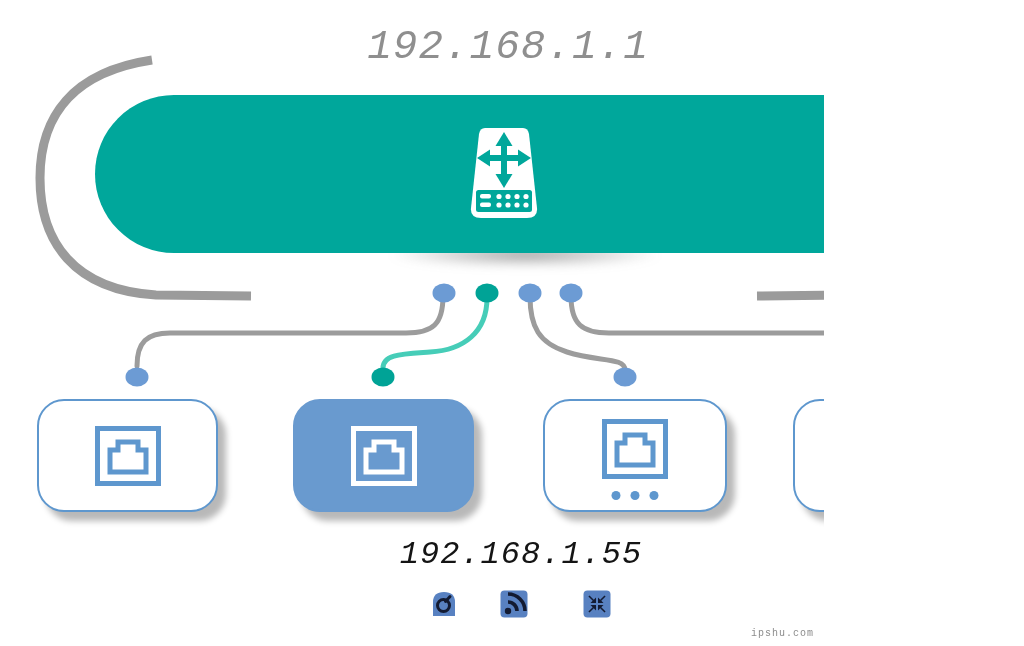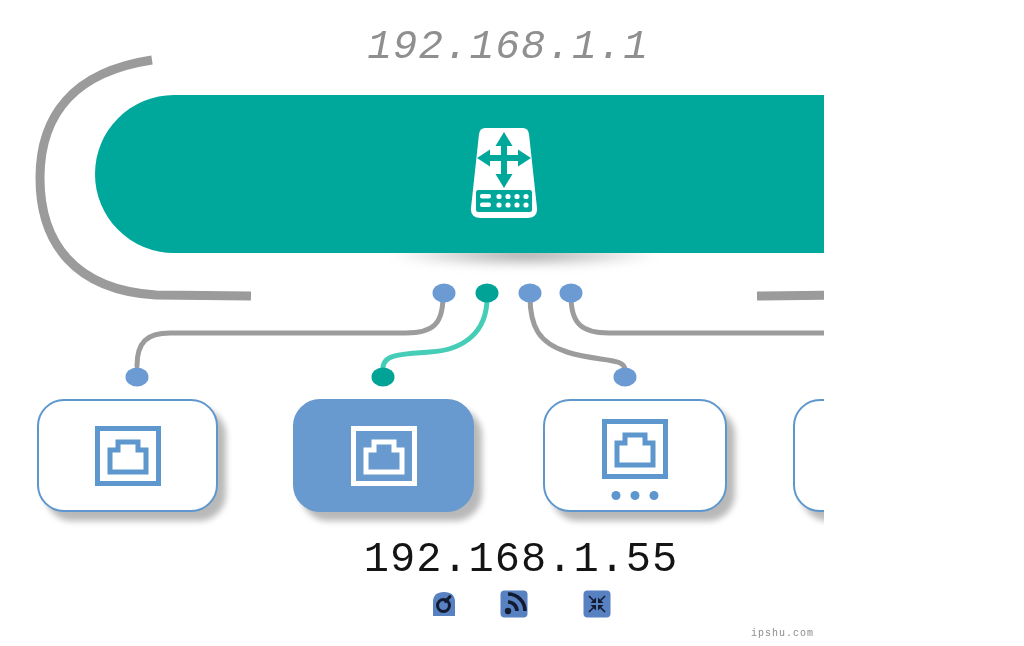--- a/index.html
+++ b/index.html
@@ -1,21 +1,21 @@
 <!DOCTYPE html>
 <html><head>
 <meta charset="utf-8">
 <style>
   html,body{margin:0;padding:0;background:#fff;}
   .canvas{position:relative;width:824px;height:646px;background:#ffffff;overflow:hidden;
           font-family:"Liberation Mono","DejaVu Sans Mono",monospace;}
   .ip-top{position:absolute;left:508px;top:24px;transform:translateX(-50%);
           font-style:italic;font-size:41px;letter-spacing:1px;color:#8F8F8F;white-space:nowrap;}
   .ip-bottom{position:absolute;left:521px;top:536px;transform:translateX(-50%);
-          font-size:42px;letter-spacing:1px;color:#141414;white-space:nowrap;}
+          font-style:italic;font-size:32px;letter-spacing:1px;color:#141414;white-space:nowrap;}
   .overlay{position:absolute;left:0;top:0;width:1024px;height:646px;pointer-events:none;}
   .pill{position:absolute;left:95px;top:95px;width:817px;height:158px;border-radius:79px;
         background:#00A79B;display:flex;align-items:center;justify-content:center;z-index:2;}
   .pill-shadow{position:absolute;left:335px;top:242px;width:380px;height:36px;border-radius:50%;
         background:radial-gradient(ellipse 50% 50% at 50% 35%, rgba(90,90,90,.55), rgba(90,90,90,0) 72%);
         filter:blur(5px);z-index:1;}
   .arcs{z-index:0;}
   .connectors{z-index:1;}
   .box{position:absolute;top:399px;height:113px;border-radius:27px;background:#fff;
        border:2px solid #5E97CE;box-sizing:border-box;display:flex;align-items:center;justify-content:center;

